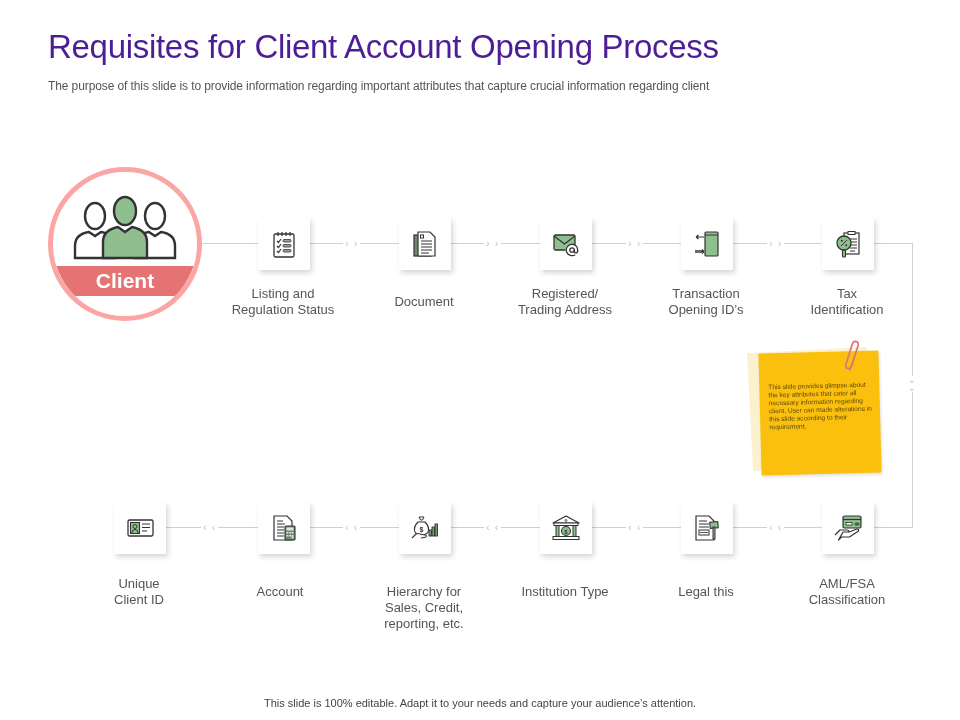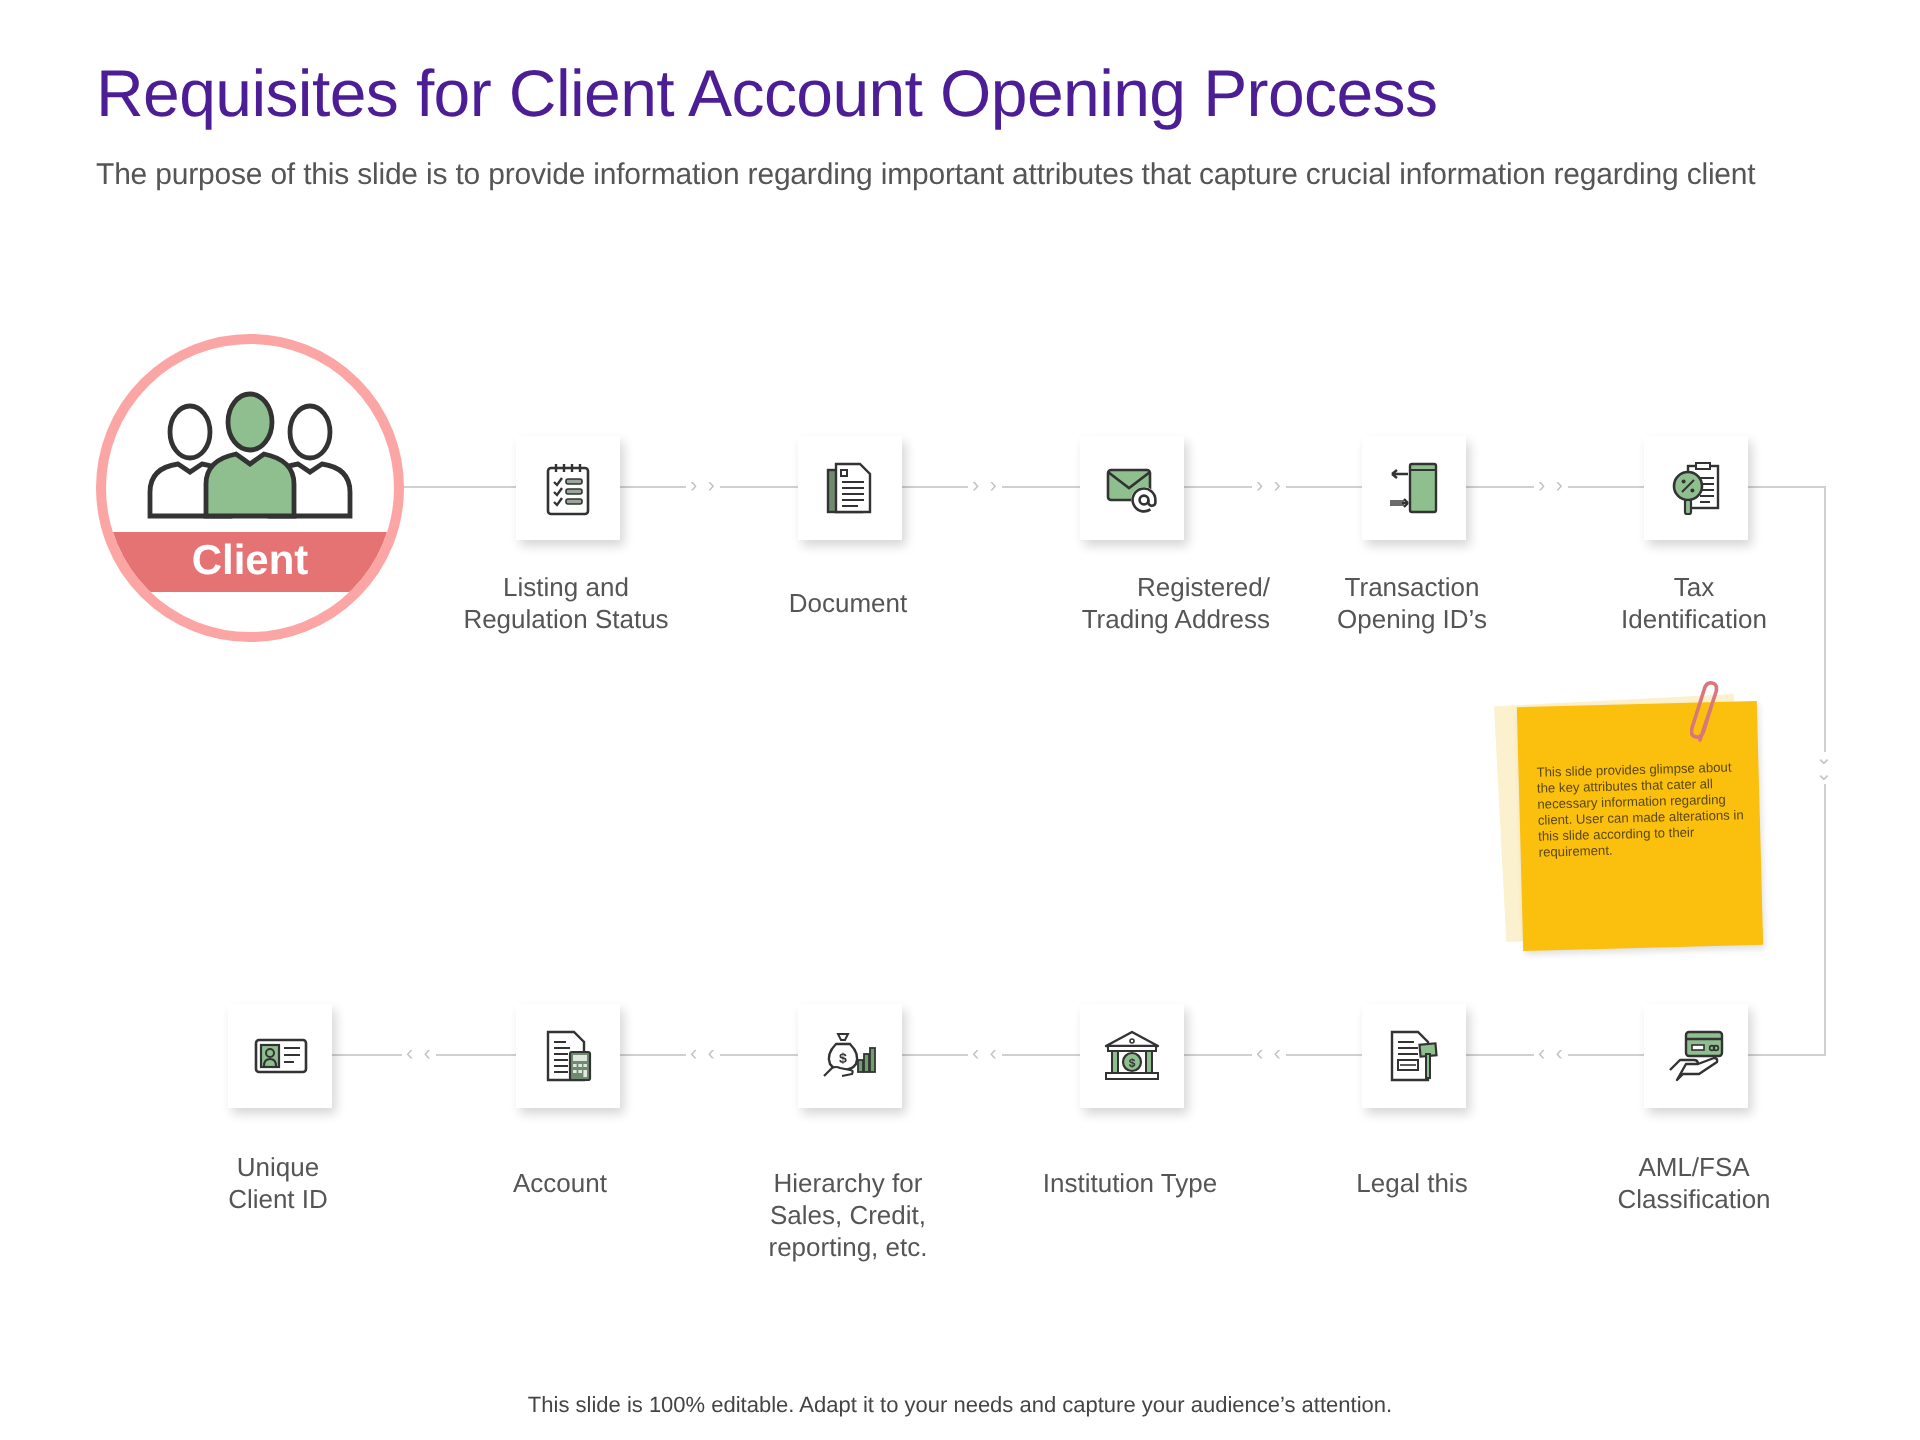--- a/index.html
+++ b/index.html
@@ -1,20 +1,20 @@
 <!DOCTYPE html>
 <html><head>
 <meta charset="utf-8">
 <style>
   * { box-sizing: border-box; margin: 0; padding: 0; }
   html, body { width: 960px; height: 720px; background: #ffffff; overflow: hidden; }
   body { position: relative; font-family: "Liberation Sans", sans-serif; color: #444; }
 
   .title { position: absolute; left: 48px; top: 28px; font-size: 33px; color: #4c1d95; font-weight: normal; letter-spacing: -0.3px; white-space: nowrap; }
-  .subtitle { position: absolute; left: 48px; top: 79px; font-size: 15px; color: #555; white-space: nowrap; letter-spacing: -0.1px; }
+  .subtitle { position: absolute; left: 48px; top: 79px; font-size: 12px; color: #555; white-space: nowrap; letter-spacing: -0.1px; }
   .footer { position: absolute; left: 0; width: 960px; top: 697px; text-align: center; font-size: 11px; color: #444; }
 
   
   .client { position: absolute; left: 48px; top: 167px; width: 154px; height: 154px; border-radius: 50%; border: 5px solid #fca5a5; background: #fff; overflow: hidden; }
   .client-icon { position: absolute; left: 20px; top: 22px; width: 104px; height: 66px; }
   .client-band { position: absolute; left: 0; right: 0; top: 94px; height: 30px; background: #e57373; color: #fff; font-weight: bold; font-size: 21px; text-align: center; line-height: 30px; }
 
   
   .hline { position: absolute; height: 1px; background: #d0d0d0; }
   .vline { position: absolute; width: 1px; background: #d0d0d0; }
@@ -109,21 +109,21 @@
 
 <div class="step-box" style="left:540px; top:218px;">
   <svg viewBox="0 0 30 30">
     <rect x="3" y="6" width="21" height="15" rx="1.5" fill="#8fbf8f" stroke="#333" stroke-width="1.3"></rect>
     <path d="M3 7l10.5 8L24 7" fill="none" stroke="#333" stroke-width="1.3"></path>
     <circle cx="21" cy="21" r="6.5" fill="#fff"></circle>
     <circle cx="21" cy="21" r="2.2" fill="none" stroke="#333" stroke-width="1.3"></circle>
     <path d="M23.2 21v1.5a1.8 1.8 0 0 0 3.5 0V21a5.7 5.7 0 1 0-2.5 4.7" fill="none" stroke="#333" stroke-width="1.3"></path>
   </svg>
 </div>
-<div class="step-label" style="left:495px; top:286px;text-align:right;">
+<div class="step-label" style="left:495px; top:286px;">
   <span>Registered/</span><br>
   <span>Trading Address</span>
 </div>
 
 <div class="step-box" style="left:681px; top:218px;">
   <svg viewBox="0 0 30 30">
     <rect x="13" y="3" width="13" height="24" rx="1" fill="#8fbf8f" stroke="#333" stroke-width="1.2"></rect>
     <path d="M13 6h13" stroke="#333" stroke-width="1"></path>
     <path d="M12 8H4M4 8l2.5-2M4 8l2.5 2" fill="none" stroke="#333" stroke-width="1.2"></path>
     <rect x="3" y="21" width="7" height="3" fill="#6b6b6b"></rect>

